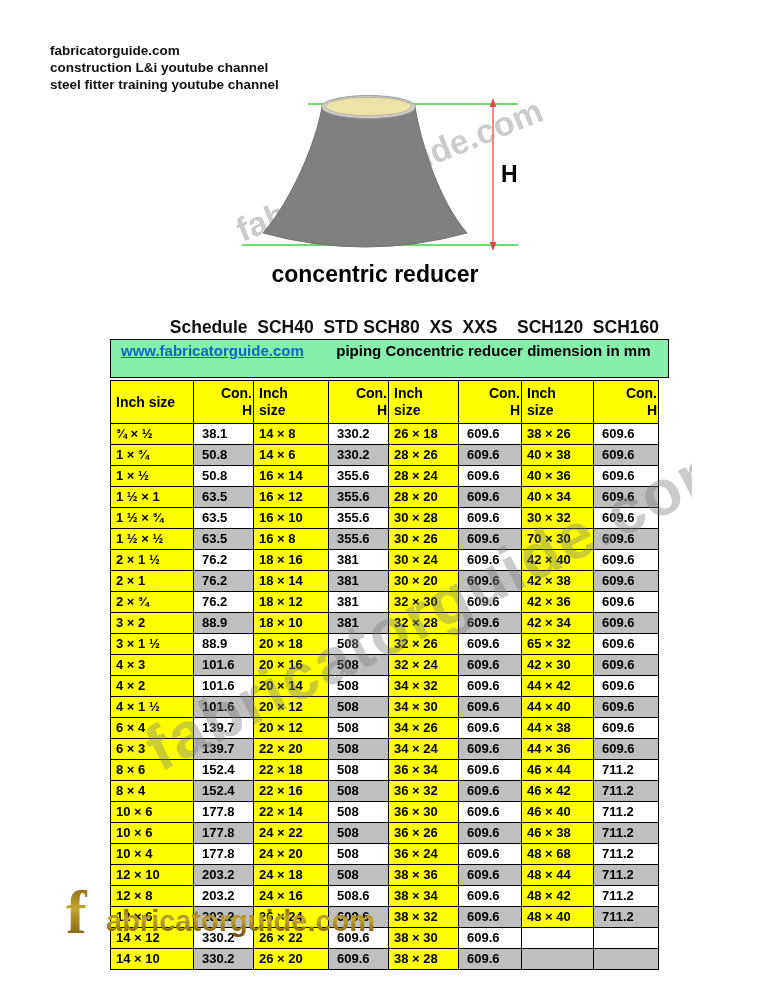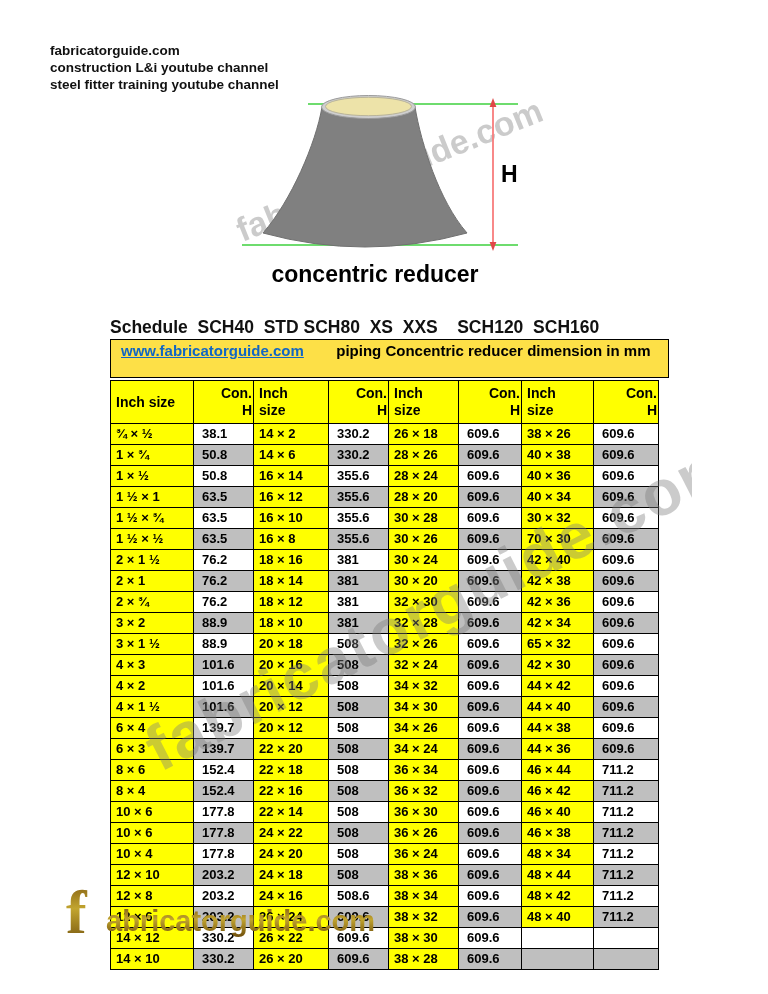--- a/index.html
+++ b/index.html
@@ -20,26 +20,26 @@
   .wm-table { left:150px; top:716px; font-size:64px; letter-spacing:2px;
     transform:rotate(-27deg); transform-origin:0 50%; z-index:5; }
 
   
   .figure { position:absolute; left:230px; top:85px; z-index:1; }
   .figure-caption { position:absolute; left:240px; top:261px; width:270px;
     text-align:center; font-weight:bold; font-size:23px; color:#000; z-index:2; }
 
   
   .schedule-title { position:absolute; left:110px; top:317px; width:549px;
-    text-align:left; font-weight:bold; font-size:17.5px; color:#111;
+    text-align:right; font-weight:bold; font-size:17.5px; color:#111;
     white-space:pre; }
 
   
   .banner { position:absolute; left:110px; top:339px; width:547px; height:35px;
-    background:#fde047; border:1px solid #000; box-sizing:content-box;
+    background:#86efac; border:1px solid #000; box-sizing:content-box;
     padding:2px 0 0 10px; z-index:3; }
   .banner-link { color:#1166C4; font-weight:bold; font-size:15px;
     text-decoration:underline; margin-right:28px; }
   .banner-title { color:#000; font-weight:bold; font-size:15px; }
 
   
   .dim-table { position:absolute; left:110px; top:380px; z-index:4;
     border-collapse:collapse; table-layout:fixed;border-radius:13px; }
   .dim-table th, .dim-table td {
     border:1px solid #000; font-weight:bold; color:#000;
@@ -121,21 +121,21 @@
         <th class="h-inch">Inch
 size</th>
         <th class="h-con">Con.
 H</th>
       </tr>
     </thead>
     <tbody>
         <tr>
           <td class="inch">¾ × ½</td>
           <td class="w">38.1</td>
-          <td class="inch">14 × 2</td>
+          <td class="inch">14 × 8</td>
           <td class="w">330.2</td>
           <td class="inch">26 × 18</td>
           <td class="w">609.6</td>
           <td class="inch">38 × 26</td>
           <td class="w">609.6</td>
         </tr>
         <tr>
           <td class="inch">1 × ¾</td>
           <td class="g">50.8</td>
           <td class="inch">14 × 6</td>
@@ -325,21 +325,21 @@
           <td class="inch">46 × 38</td>
           <td class="g">711.2</td>
         </tr>
         <tr>
           <td class="inch">10 × 4</td>
           <td class="w">177.8</td>
           <td class="inch">24 × 20</td>
           <td class="w">508</td>
           <td class="inch">36 × 24</td>
           <td class="w">609.6</td>
-          <td class="inch">48 × 34</td>
+          <td class="inch">48 × 68</td>
           <td class="w">711.2</td>
         </tr>
         <tr>
           <td class="inch">12 × 10</td>
           <td class="g">203.2</td>
           <td class="inch">24 × 18</td>
           <td class="g">508</td>
           <td class="inch">38 × 36</td>
           <td class="g">609.6</td>
           <td class="inch">48 × 44</td>

